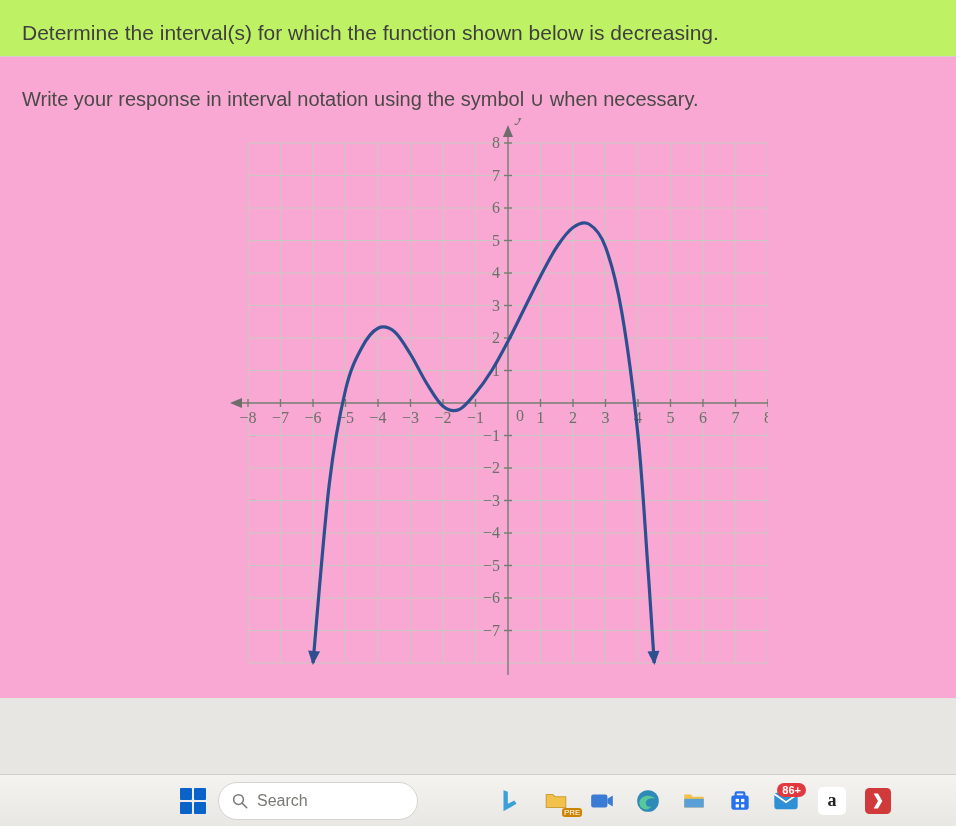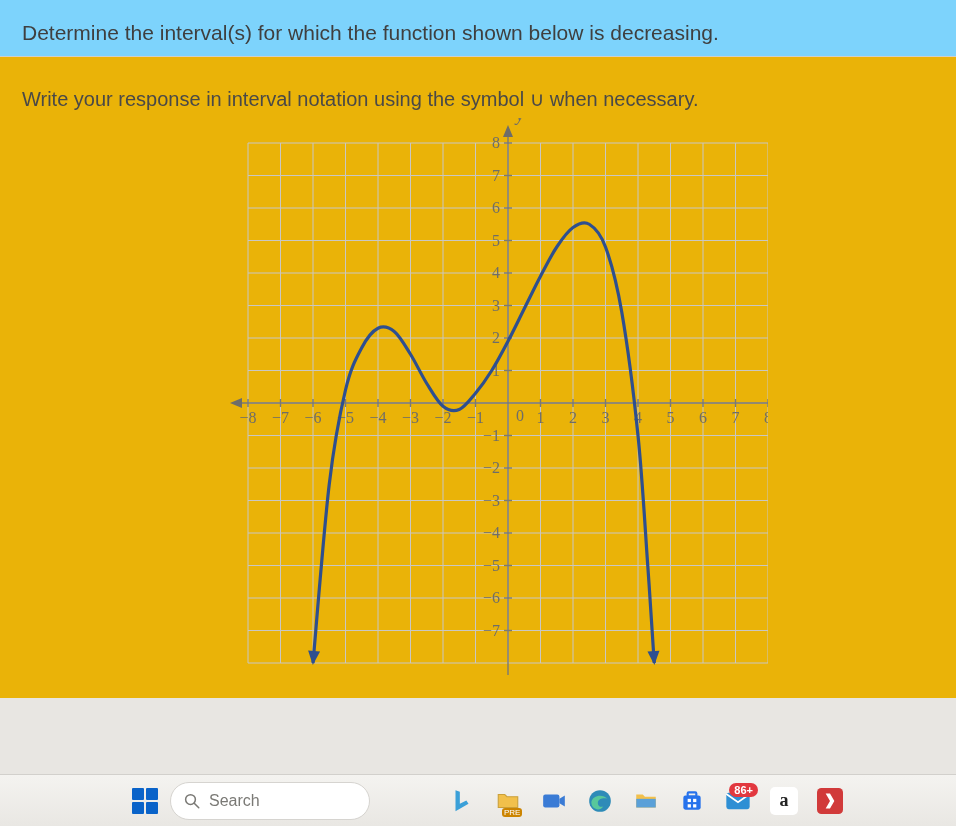--- a/index.html
+++ b/index.html
@@ -3,31 +3,31 @@
 <meta charset="utf-8">
 <style>
   * { box-sizing: border-box; margin: 0; padding: 0; }
   html, body { width: 956px; height: 826px; overflow: hidden; }
   body {
     font-family: "Segoe UI", Arial, sans-serif;
     background: #e8e6e2;
     position: relative;
   }
   .content-panel {
-    background: #7dd3fc;
+    background: #bef264;
     border-bottom: 1px solid #d0cfcb;
     padding: 18px 4px 8px 22px;
   }
   .question-text {
     font-size: 21px;
     color: #3f3f3f;
     line-height: 1.45;
   }
   .instruction-panel {
-    background: #eab308;
+    background: #f9a8d4;
     padding: 28px 22px 10px 22px;
   }
   .instruction-text {
     font-size: 20px;
     color: #4a4947;
     line-height: 1.45;
   }
   .chart-wrap {
     width: 100%;
     display: flex;
@@ -47,20 +47,21 @@
   .taskbar {
     position: absolute;
     left: 0; right: 0; bottom: 0;
     height: 52px;
     background: linear-gradient(#f4f3f0, #e9e7e3);
     border-top: 1px solid #d2d0cc;
     display: flex;
     align-items: center;
     padding: 0 10px;
     gap: 6px;
+    justify-content: center;
   }
   .tb-spacer-left { width: 110px; }
   .tb-item {
     height: 38px;
     border-radius: 6px;
     display:flex; align-items:center; justify-content:center;
     padding: 0 6px;
     cursor: pointer;
   }
   .search-box {
@@ -83,21 +84,21 @@
     display:grid; grid-template-columns:1fr 1fr; grid-template-rows:1fr 1fr; gap:2px;
   }
   .start-logo div { border-radius:1px; }
   .sq-blue{background:#0a63c9;} 
   .badge {
     background:#e2383f; color:#fff; font-size:11px; font-weight:600;
     border-radius:9px; padding:1px 5px; position:absolute; top:-4px; right:-6px;
   }
   .icon-wrap{position:relative;}
   .app-icon{width:28px;height:28px;display:flex;align-items:center;justify-content:center;font-size:18px;}
-  .pre-badge{font-size:8px;background:#cc8400;color:#fff;border-radius:3px;padding:0 2px;position:absolute;bottom:-2px;left:8px;}
+  .pre-badge{font-size:8px;background:#cc8400;color:#fff;border-radius:3px;padding:0 2px;position:absolute;bottom:-2px;left:20px;}
 </style>
 </head>
 <body>
 
 <div class="content-panel">
   <p class="question-text">Determine the interval(s) for which the function shown below is decreasing.</p>
 </div>
 
 <div class="instruction-panel">
   <p class="instruction-text">Write your response in interval notation using the symbol ∪ when necessary.</p>

